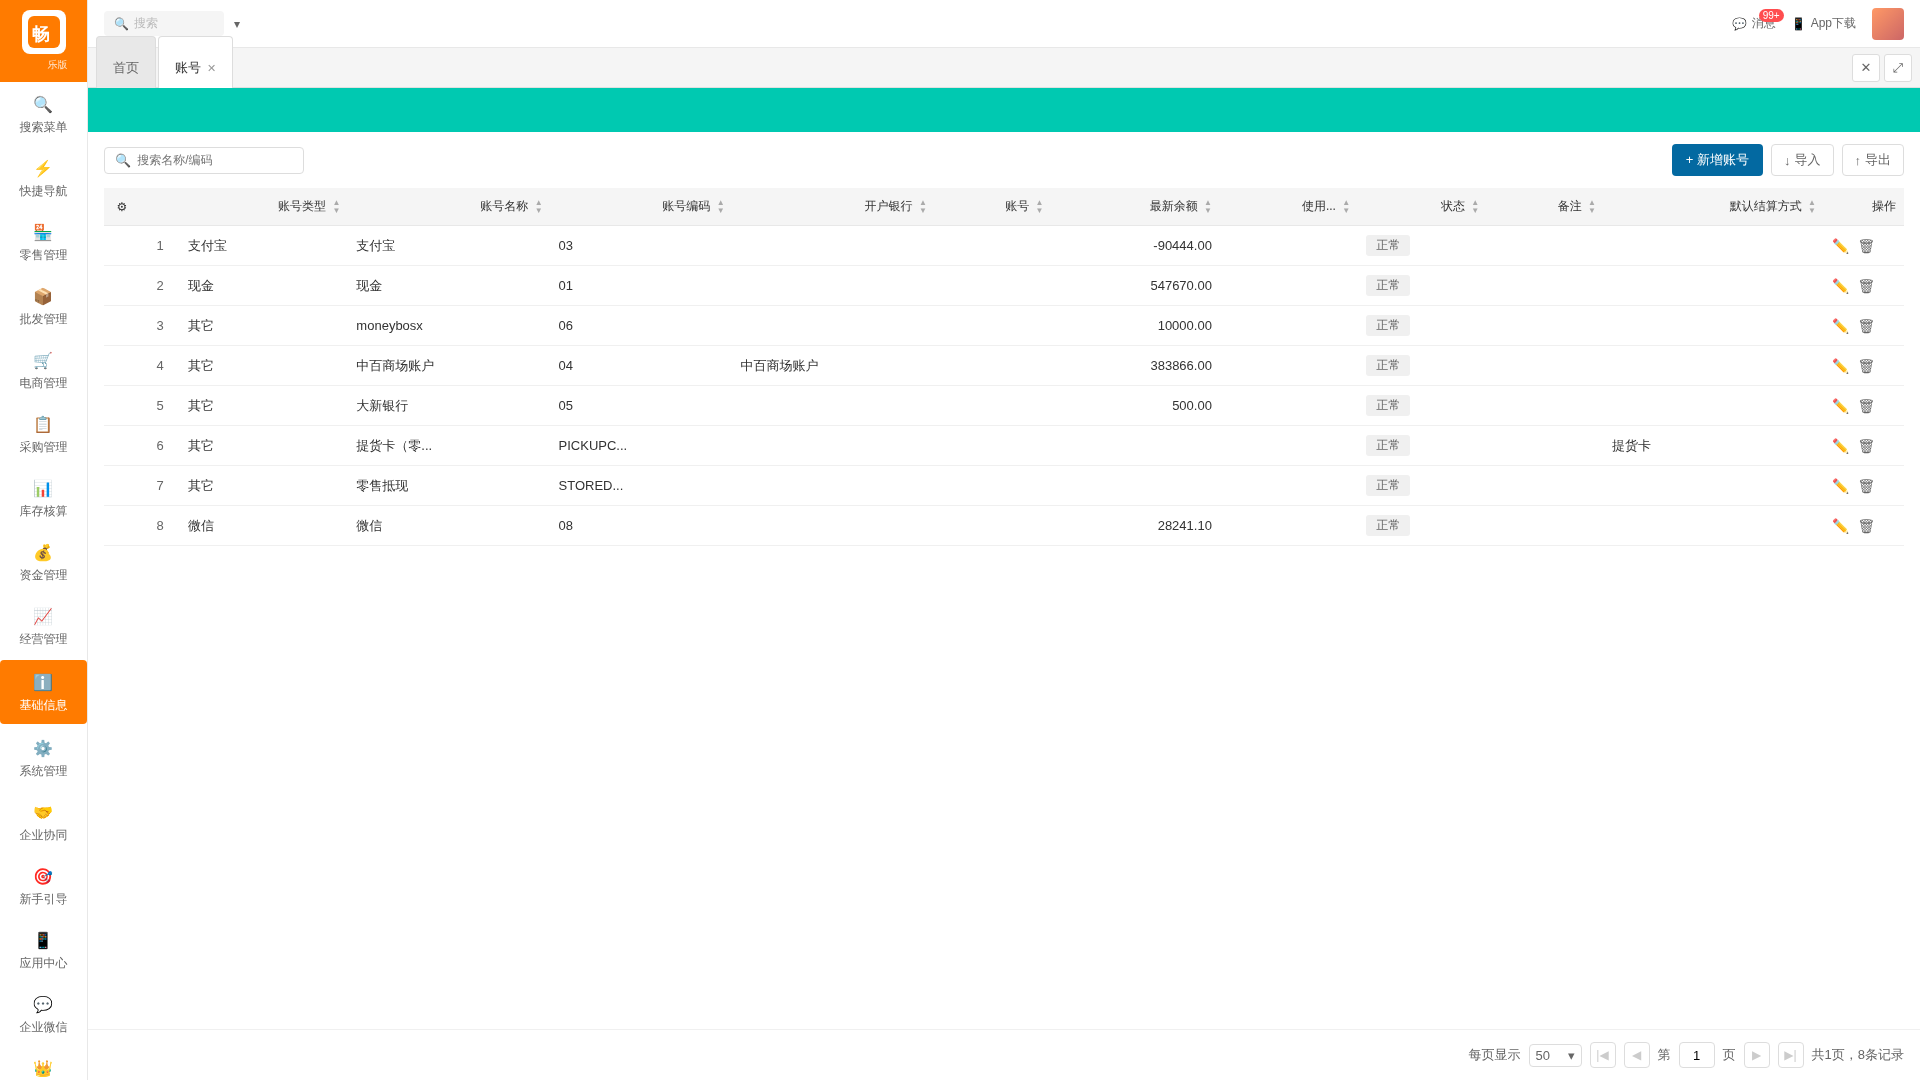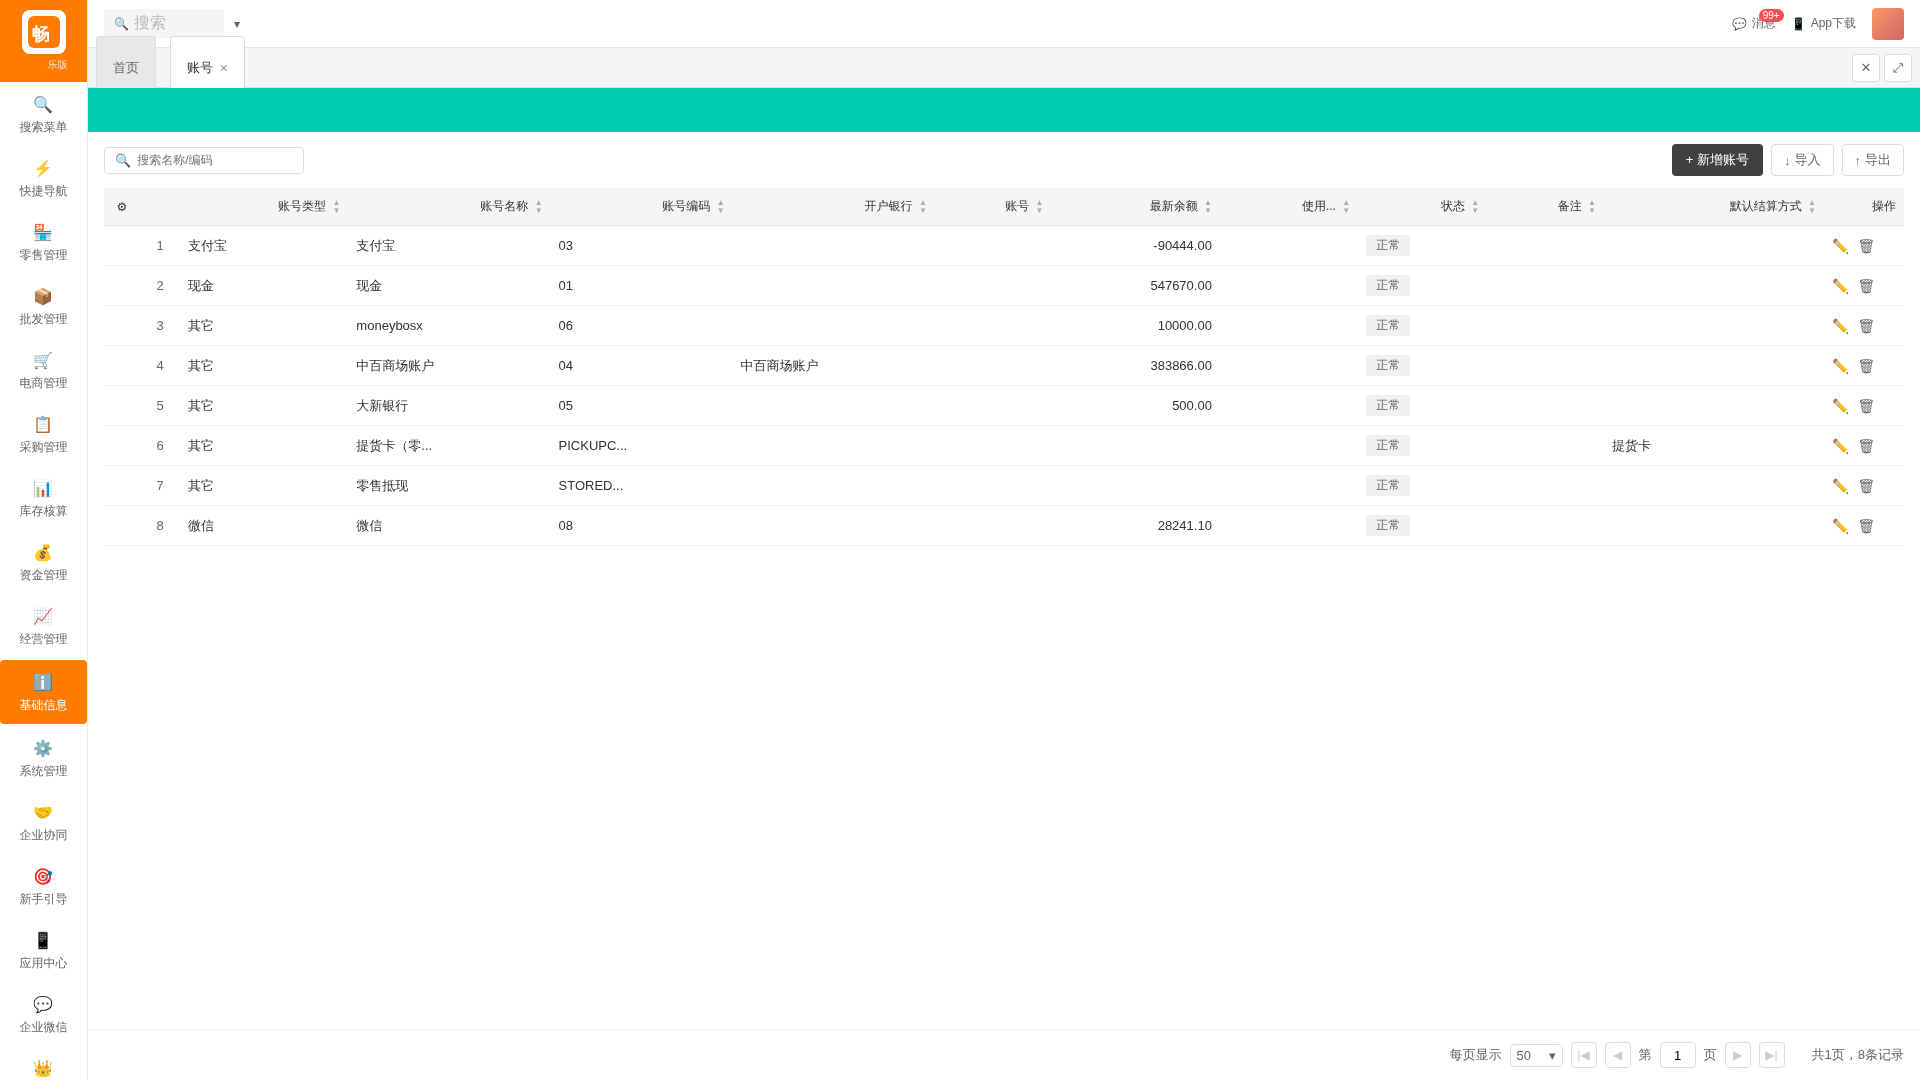--- a/index.html
+++ b/index.html
@@ -107,21 +107,21 @@
       display: flex;
       align-items: center;
       border-bottom: 1px solid #e0e0e0;
       flex-shrink: 0;
       padding: 0 8px;
     }
     .tab {
       display: flex; align-items: center; gap: 6px;
       padding: 22px 16px; border-radius: 4px 4px 0 0;
       cursor: pointer; font-size: 13px; color: #666;
-      background: #e8e8e8; margin-right: 14px;
+      background: #e8e8e8; margin-right: 2px;
       border: 1px solid #ddd; border-bottom: none;
     }
     .tab.active { background: #fff; color: #333; border-color: #ddd; }
     .tab-close { color: #999; font-size: 11px; cursor: pointer; }
 
     
     .page-content {
       flex: 1;
       background: #fff;
       overflow: auto;
@@ -151,21 +151,21 @@
     .toolbar-left { display: flex; align-items: center; gap: 8px; }
     .search-box {
       display: flex; align-items: center;
       border: 1px solid #ddd; border-radius: 4px;
       padding: 5px 10px; gap: 6px; background: #fff;
       width: 200px;
     }
     .search-box input { border: none; outline: none; font-size: 12px; color: #a16207; width: 100%; background: transparent; }
     .toolbar-right { display: flex; align-items: center; gap: 8px; }
     .btn-primary {
-      background: #404040; color: #fff; border: none;
+      background: #0369a1; color: #fff; border: none;
       padding: 7px 14px; border-radius: 4px; cursor: pointer;
       font-size: 13px; display: flex; align-items: center; gap: 4px;
     }
     .btn-secondary {
       background: #fff; color: #666; border: 1px solid #ddd;
       padding: 6px 12px; border-radius: 4px; cursor: pointer;
       font-size: 13px; display: flex; align-items: center; gap: 4px;
     }
 
     
@@ -193,21 +193,21 @@
     .action-icon { color: #666; cursor: pointer; font-size: 14px; }
     .gear-col { width: 36px; text-align: center; }
 
     
     .pagination {
       display: flex; align-items: center; justify-content: flex-end;
       padding: 12px 16px; gap: 8px; font-size: 13px; color: #666;
       border-top: 1px solid #f0f0f0;
       flex-shrink: 0;
     }
-    .pagination-info { margin-left: 19px; }
+    .pagination-info { margin-left: 0; }
     .page-size-select {
       display: flex; align-items: center;
       border: 1px solid #ddd; border-radius: 4px;
       padding: 3px 6px; gap: 18px; cursor: pointer;
       background: #fff;
     }
     .page-btn {
       width: 26px; height: 26px; border: 1px solid #ddd;
       border-radius: 4px; background: #fff; display: flex;
       align-items: center; justify-content: center;
@@ -306,21 +306,21 @@
 
   </div>
 </div>
 
 <div class="main-area">
 
   <div class="top-header">
     <div class="header-left">
       <div class="header-search">
         <span>🔍</span>
-        <span style="color:#bbb;font-size:16px;">搜索</span>
+        <span style="color:#bbb;font-size:12px;">搜索</span>
       </div>
       <div class="header-dropdown">
         <span>▾</span>
       </div>
     </div>
     <div class="header-right">
       <div class="header-msg" style="position:relative;">
         <span>💬</span>
         <span>消息</span>
         <span class="badge">99+</span>

